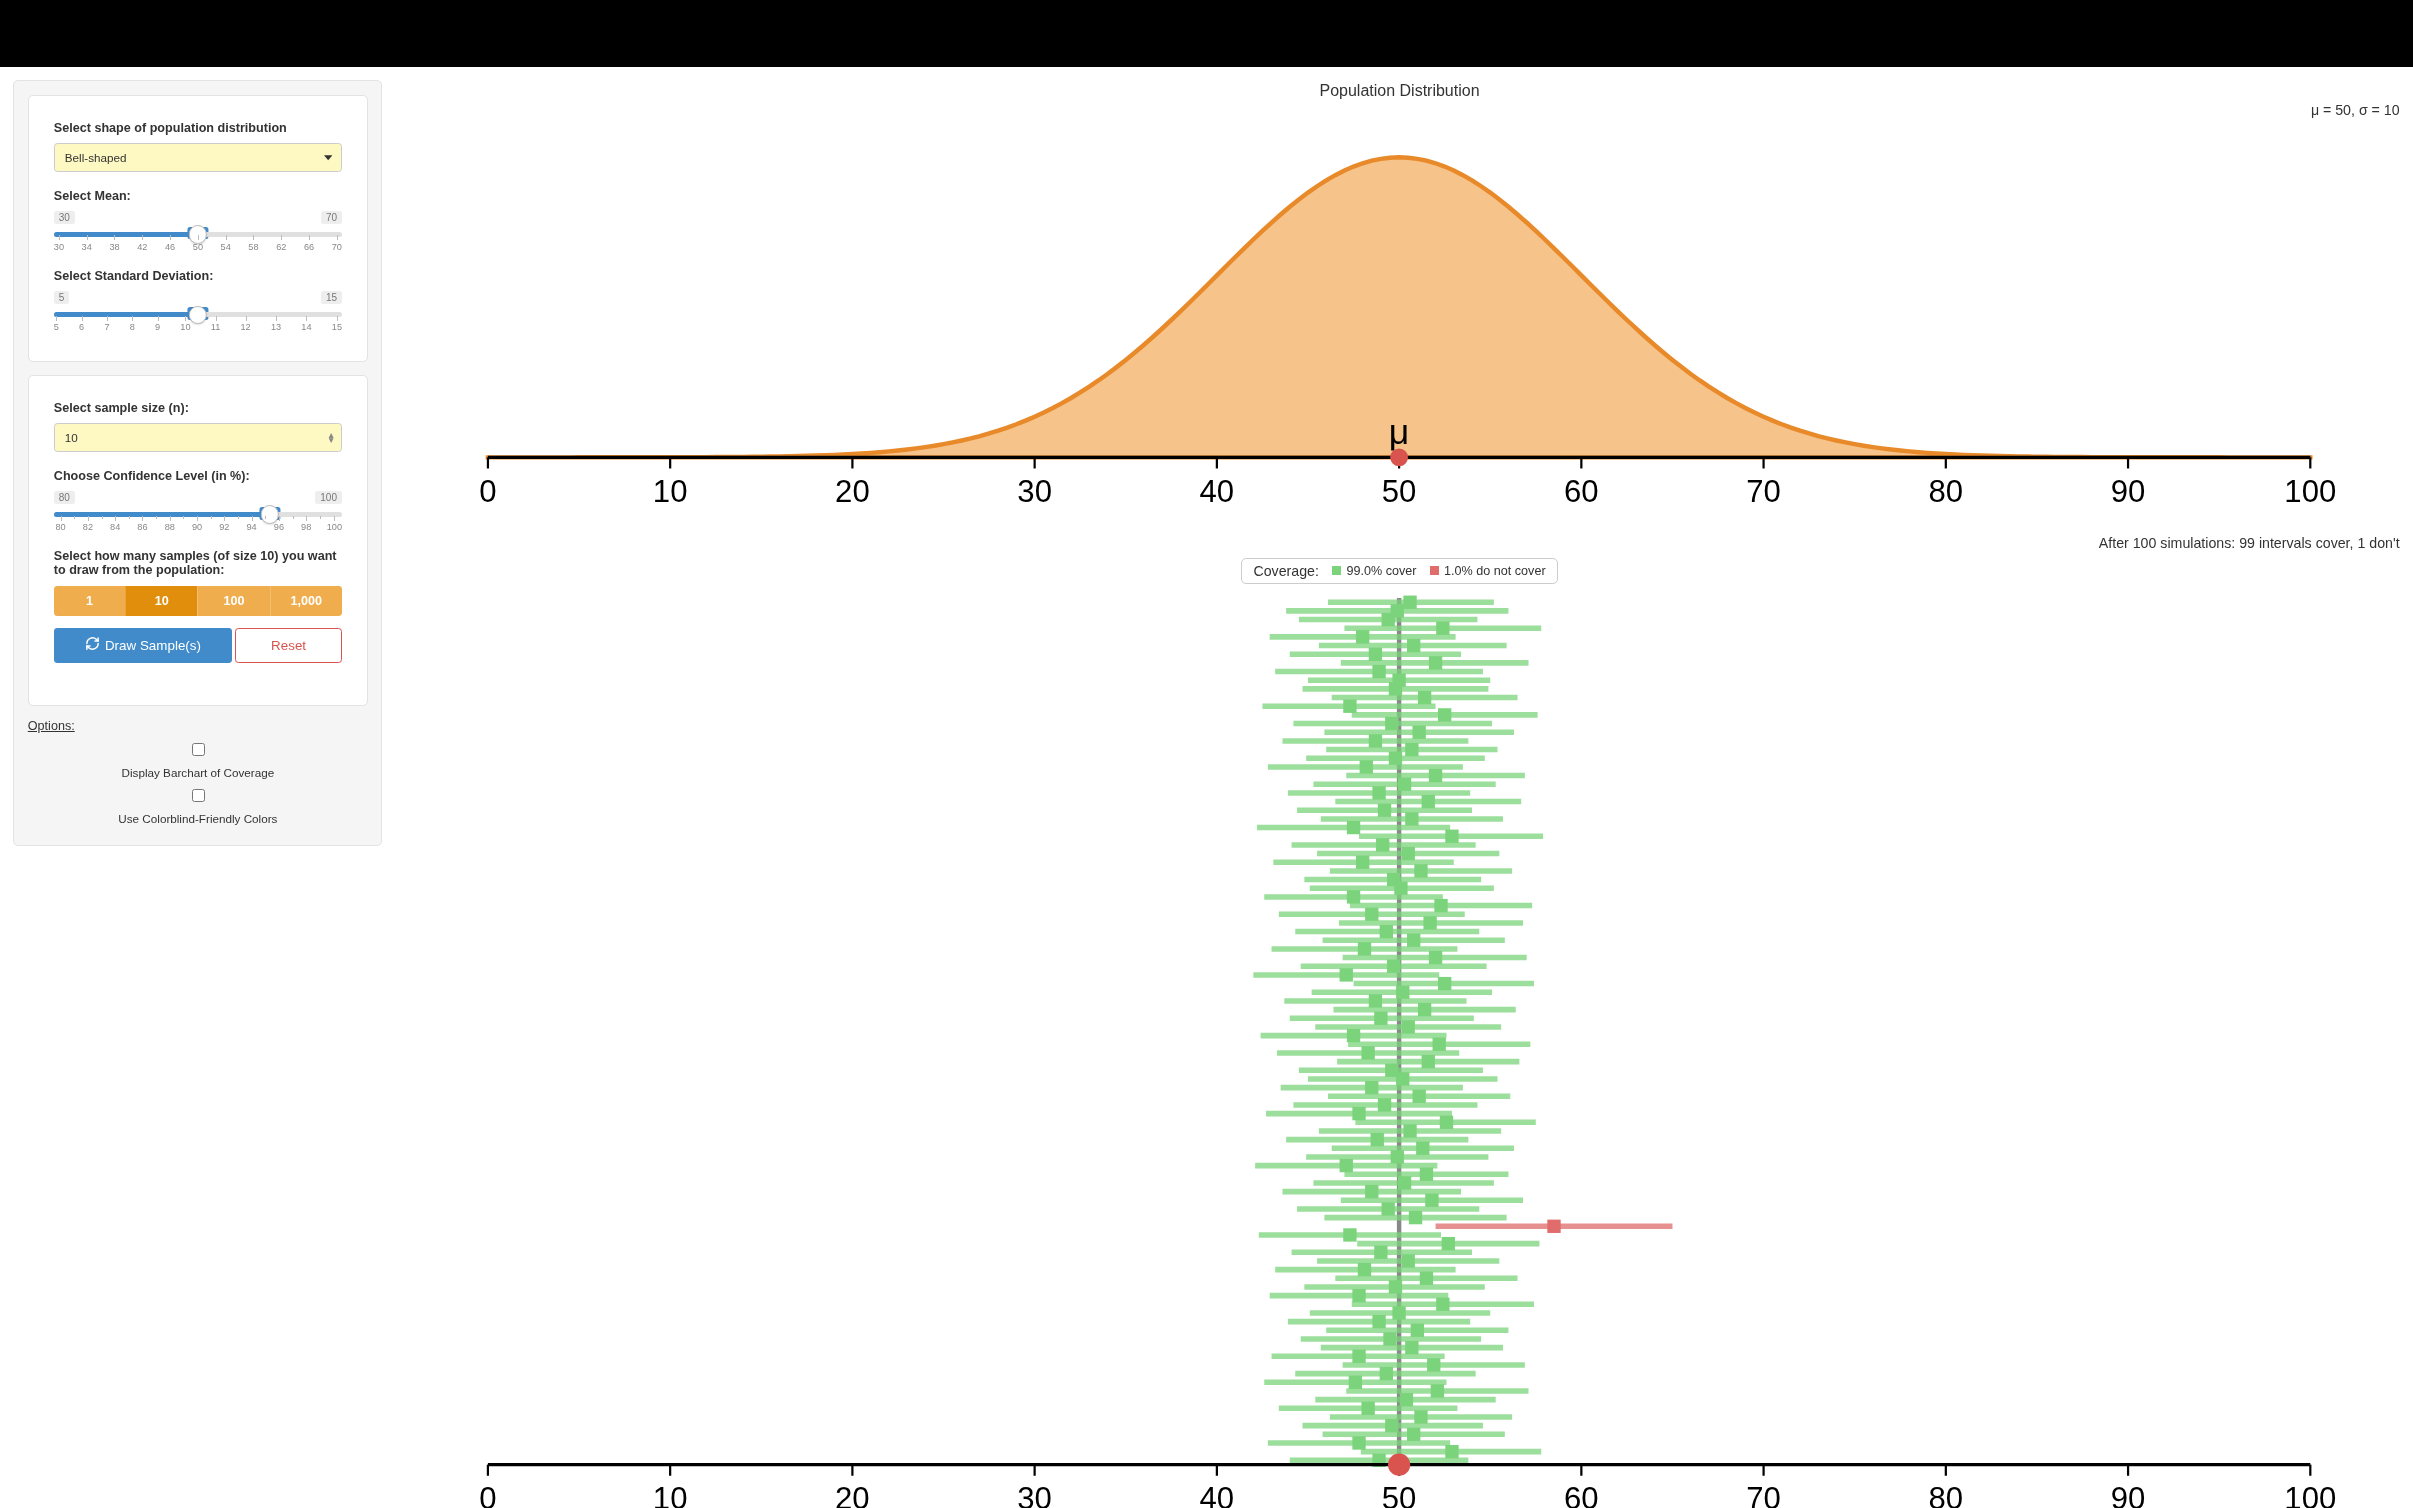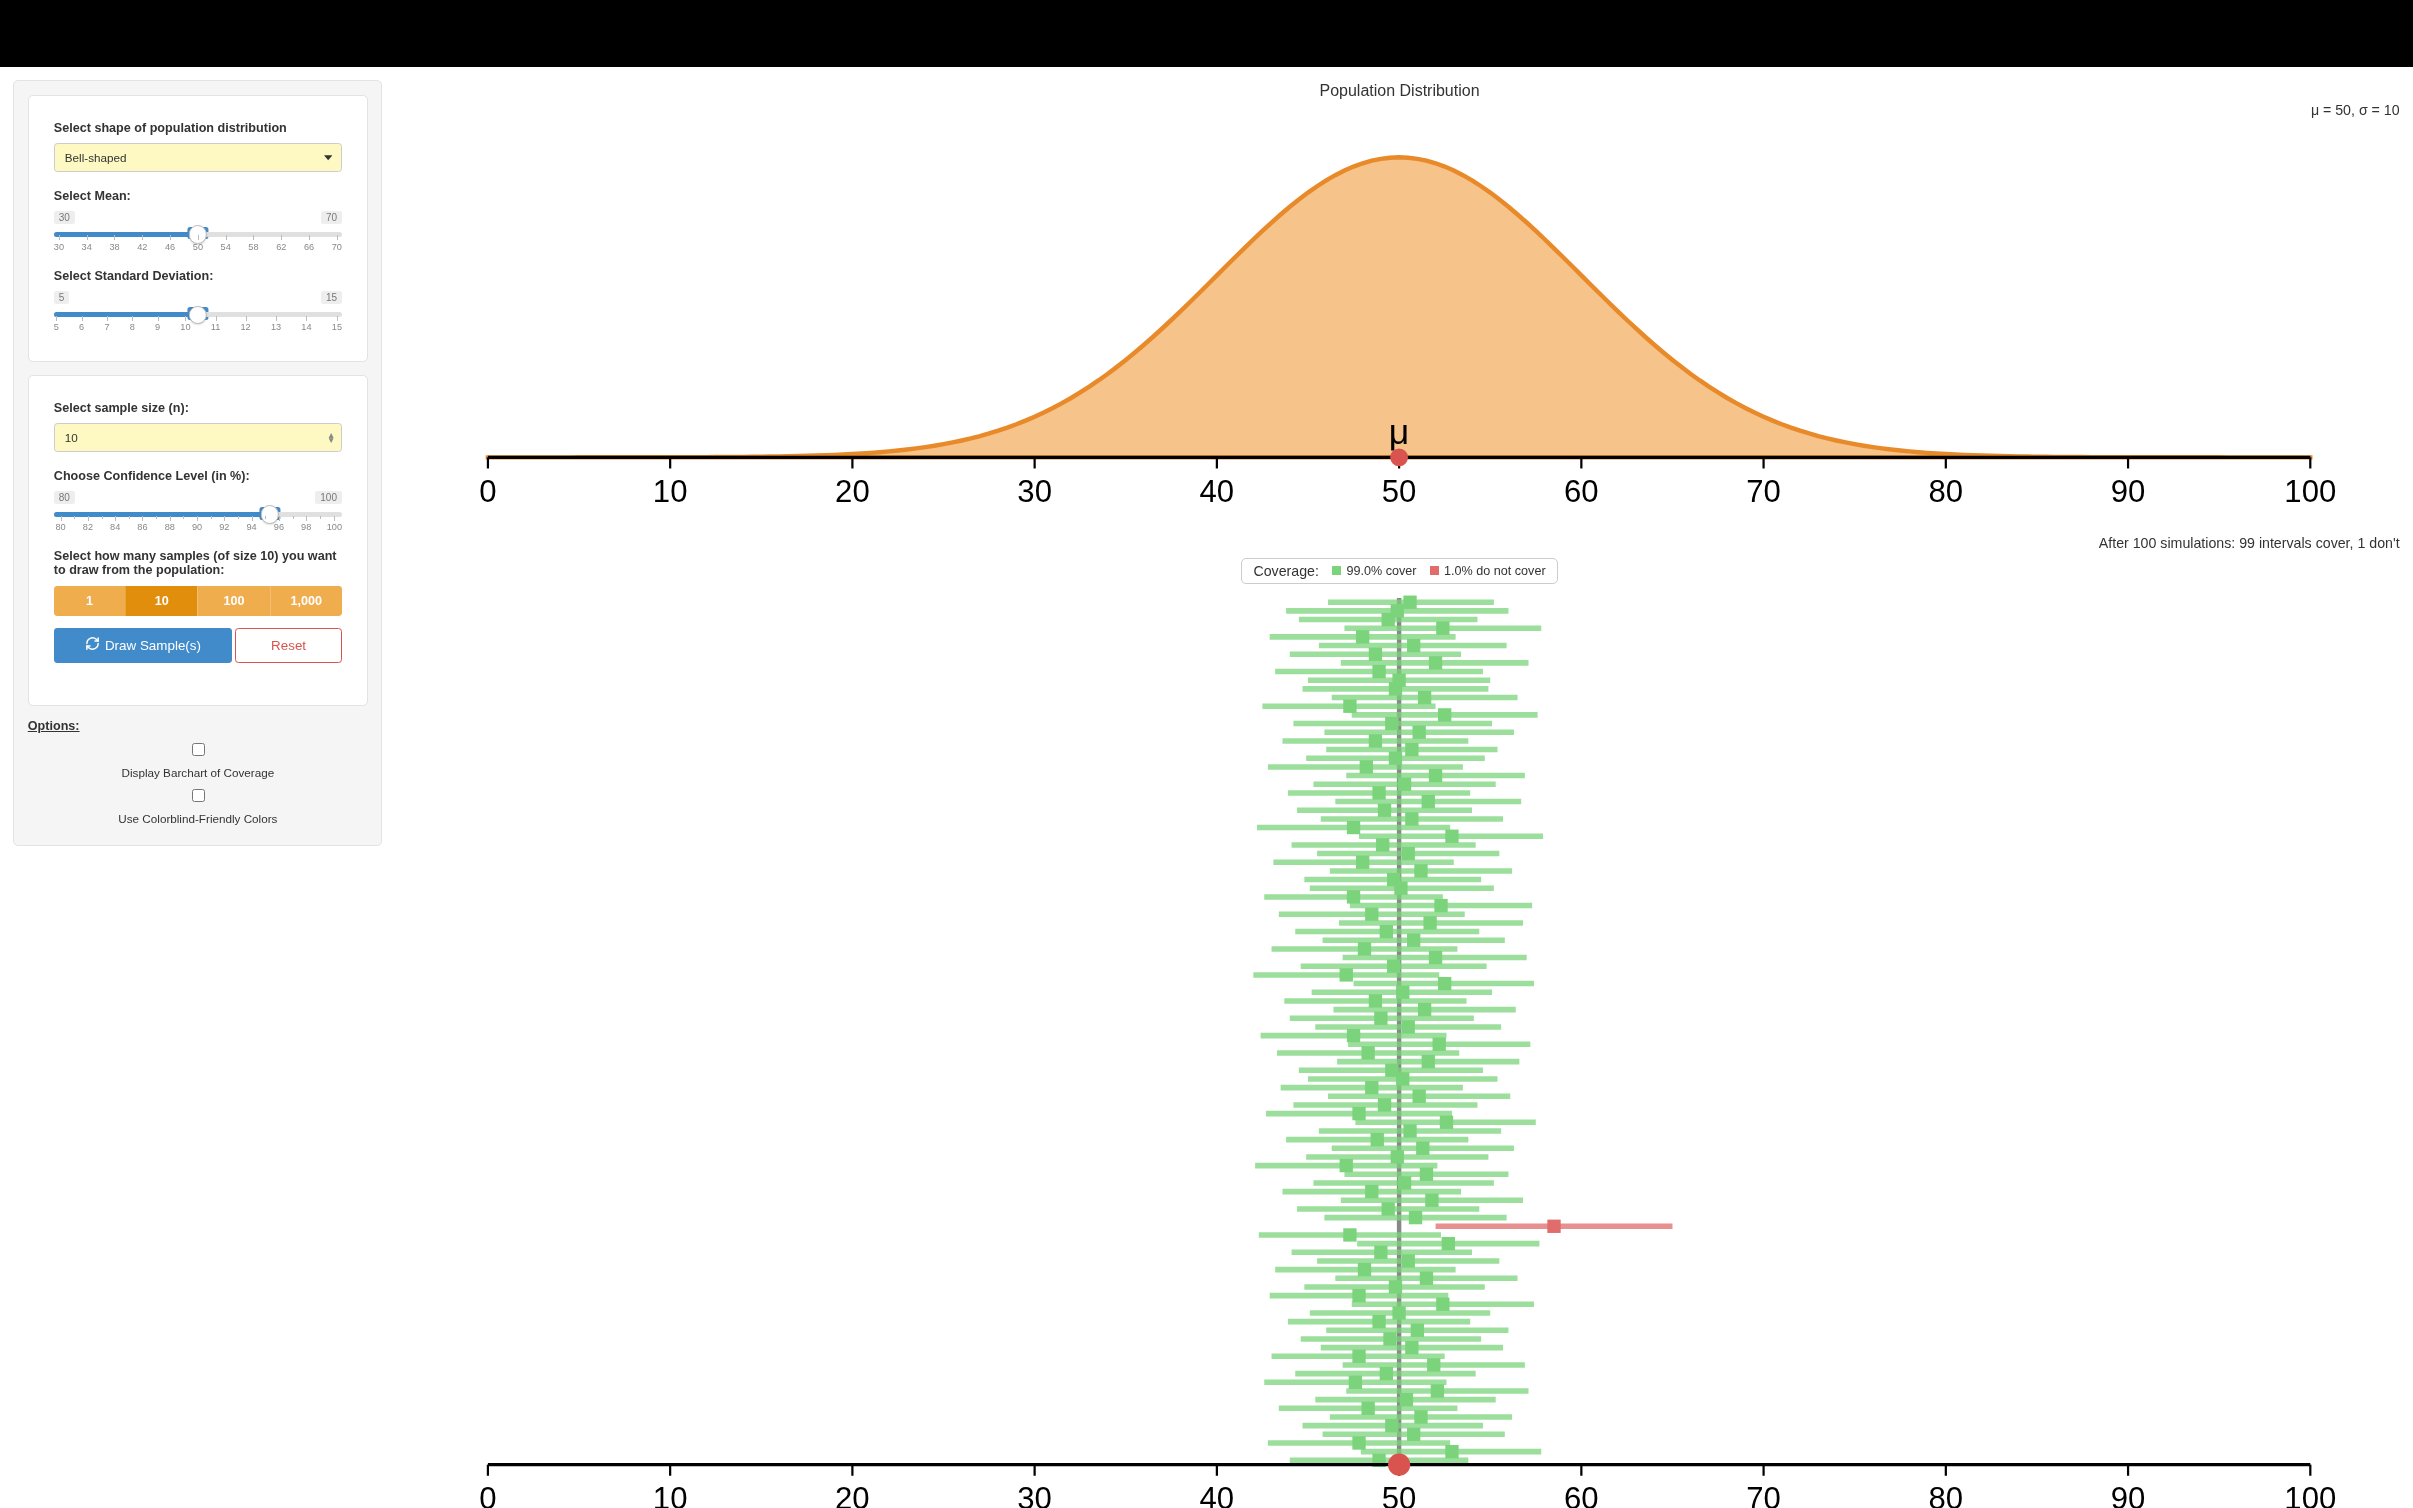--- a/index.html
+++ b/index.html
@@ -36,21 +36,21 @@
   .btn-group { display: flex; width: 100%; border-radius: 3.4px; overflow: hidden; margin-bottom: 11.7px; }
   .btn-group button { flex: 1; border: none; padding: 8.4px 0; font-size: 12.6px; font-weight: 700; color: #fff; cursor: pointer; }
   .btn-group button.inactive { background: #f0ad4e; }
   .btn-group button.active { background: #e08e0b; }
   .btn-group button + button { border-left: 0.8px solid rgba(255,255,255,0.2); }
   .action-row { display: flex; gap: 3px; }
   .btn-primary { flex: 1.7; background: #428bca; color: #fff; border: none; border-radius: 3.4px; padding: 8.4px 0; font-size: 13.4px; font-weight: 500; cursor: pointer; display: flex; align-items: center; justify-content: center; gap: 5px; }
   .btn-danger { flex: 1; background: #fff; color: #d9534f; border: 0.8px solid #d9534f; border-radius: 3.4px; padding: 8.4px 0; font-size: 13.4px; cursor: pointer; }
   .checkbox-row { display: flex; align-items: center; gap: 6.7px; margin: 6.7px 0; flex-direction: column; }
   .checkbox-row input { width: 13.4px; height: 13.4px; cursor: pointer; }
-  .options-heading { font-weight: 700; text-decoration: underline; font-size: 12.6px; margin-bottom: 5px; }
+  .options-heading { font-weight: 400; text-decoration: underline; font-size: 12.6px; margin-bottom: 5px; }
   
   .chart-title { text-align: center; font-size: 16px; margin: 1.7px 0; }
   .chart-subtitle { text-align: right; font-size: 14.2px; margin: 0.8px 0 6.7px 0; }
   .chart-title.bold { font-weight: 700; font-size: 17px; }
   svg text { font-family: inherit; }
   .legend-box { border: 0.8px solid #ccc; background: #fff; padding: 4.2px 11.7px; display: inline-flex; align-items: center; gap: 13.4px; font-size: 12.6px; border-radius: 5px; }
   .legend-label { font-size: 14.2px; }
   .legend-item { display: inline-flex; align-items: center; gap: 5px; font-size: 12.6px; }
   .swatch { width: 9.2px; height: 9.2px; display: inline-block; }
 </style>

